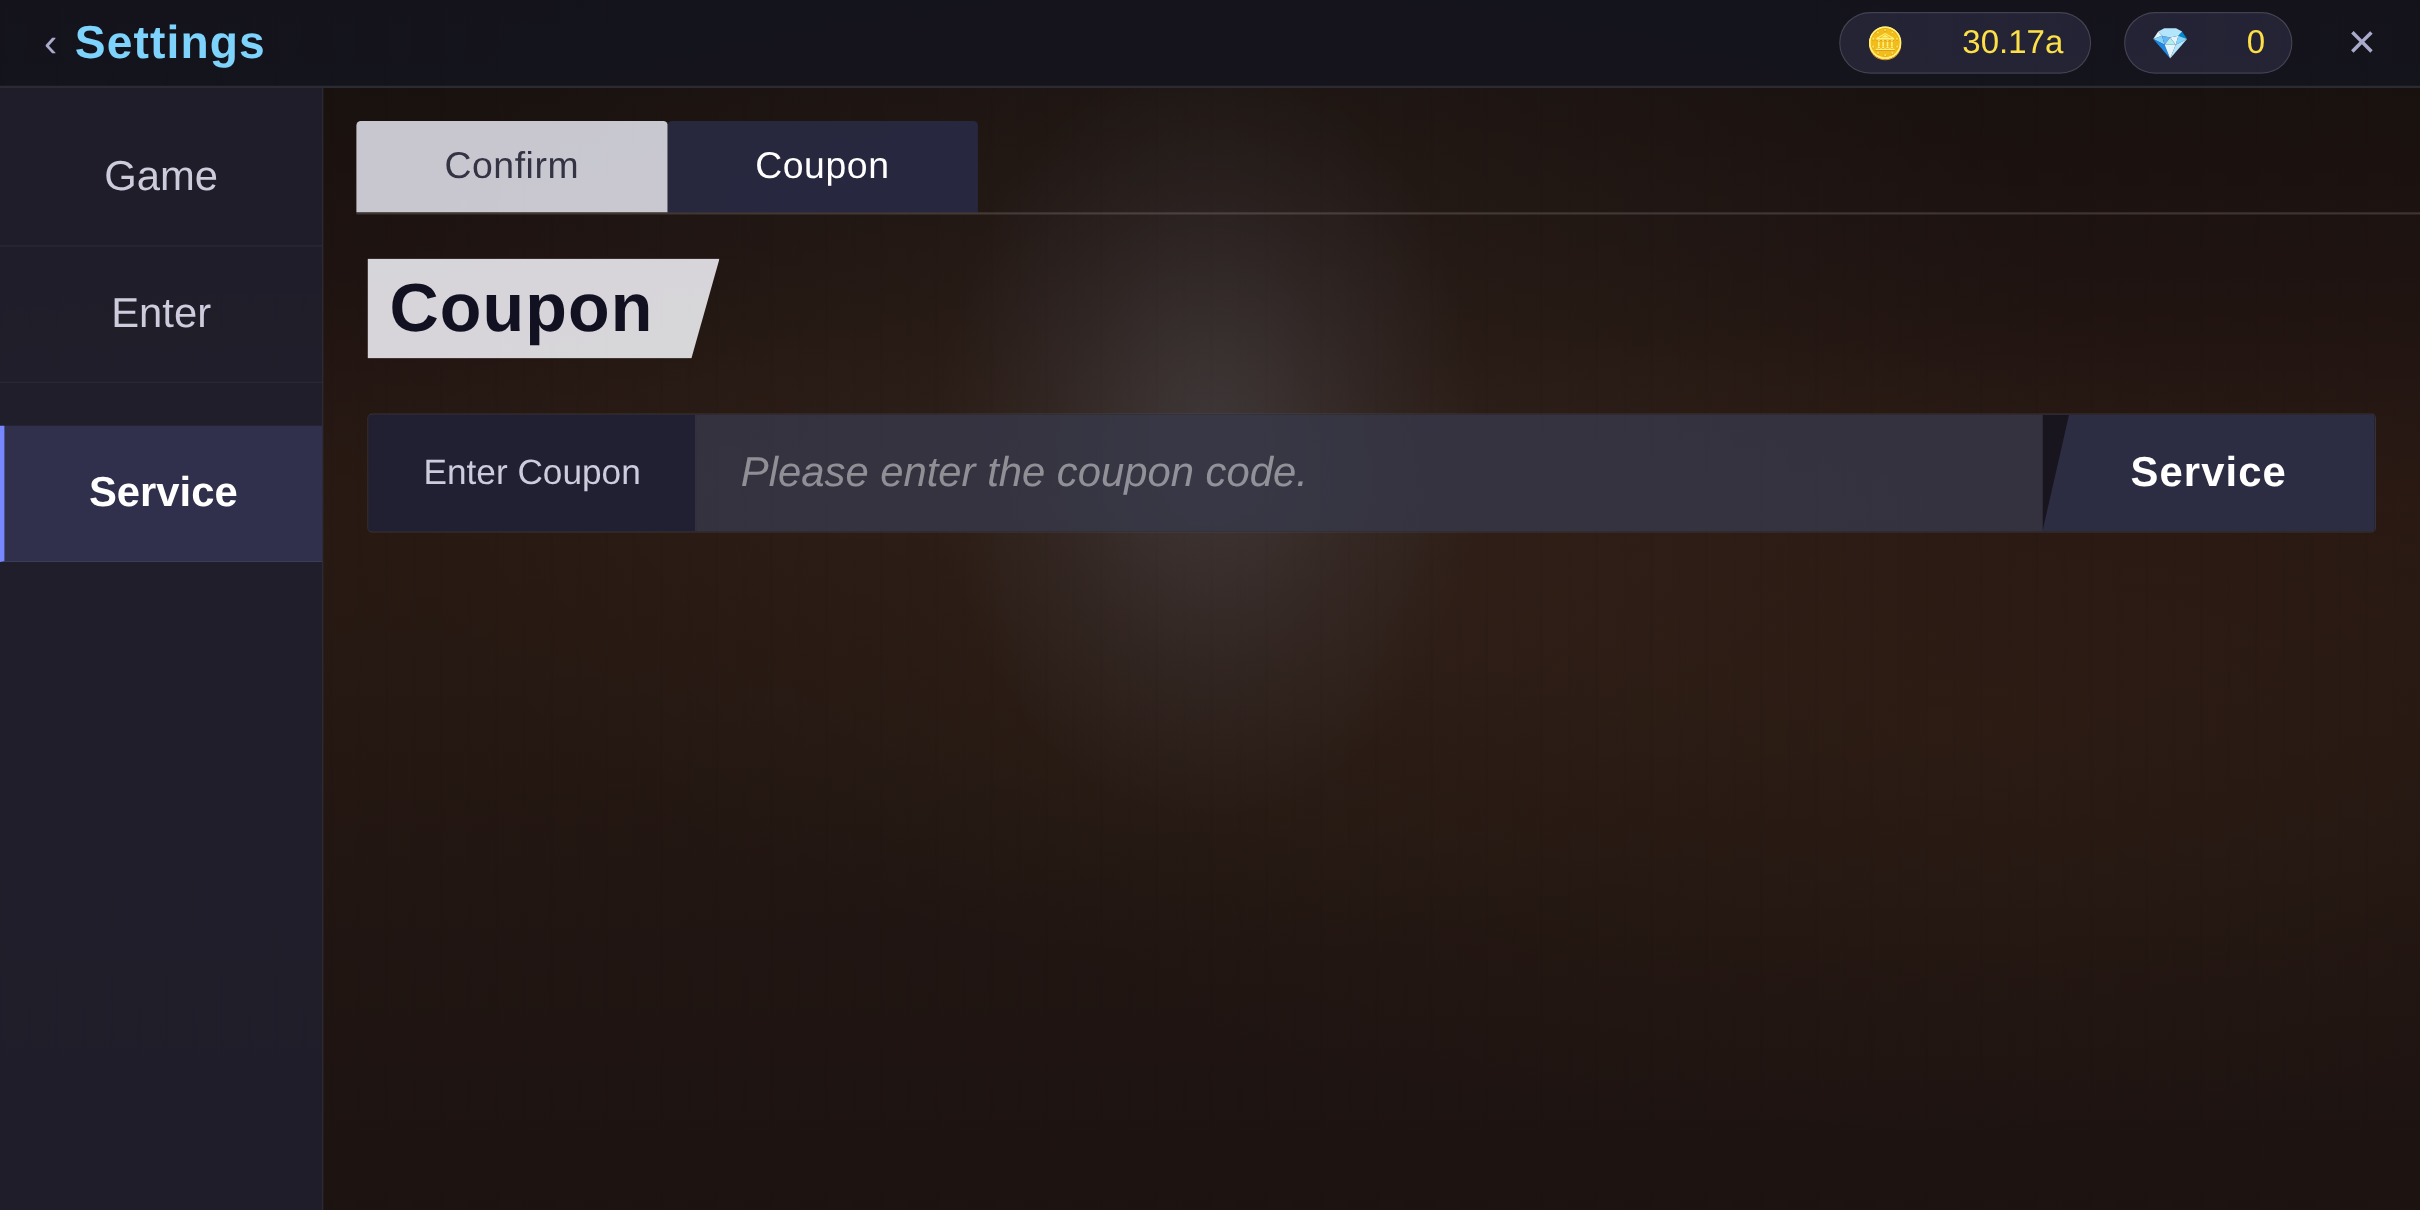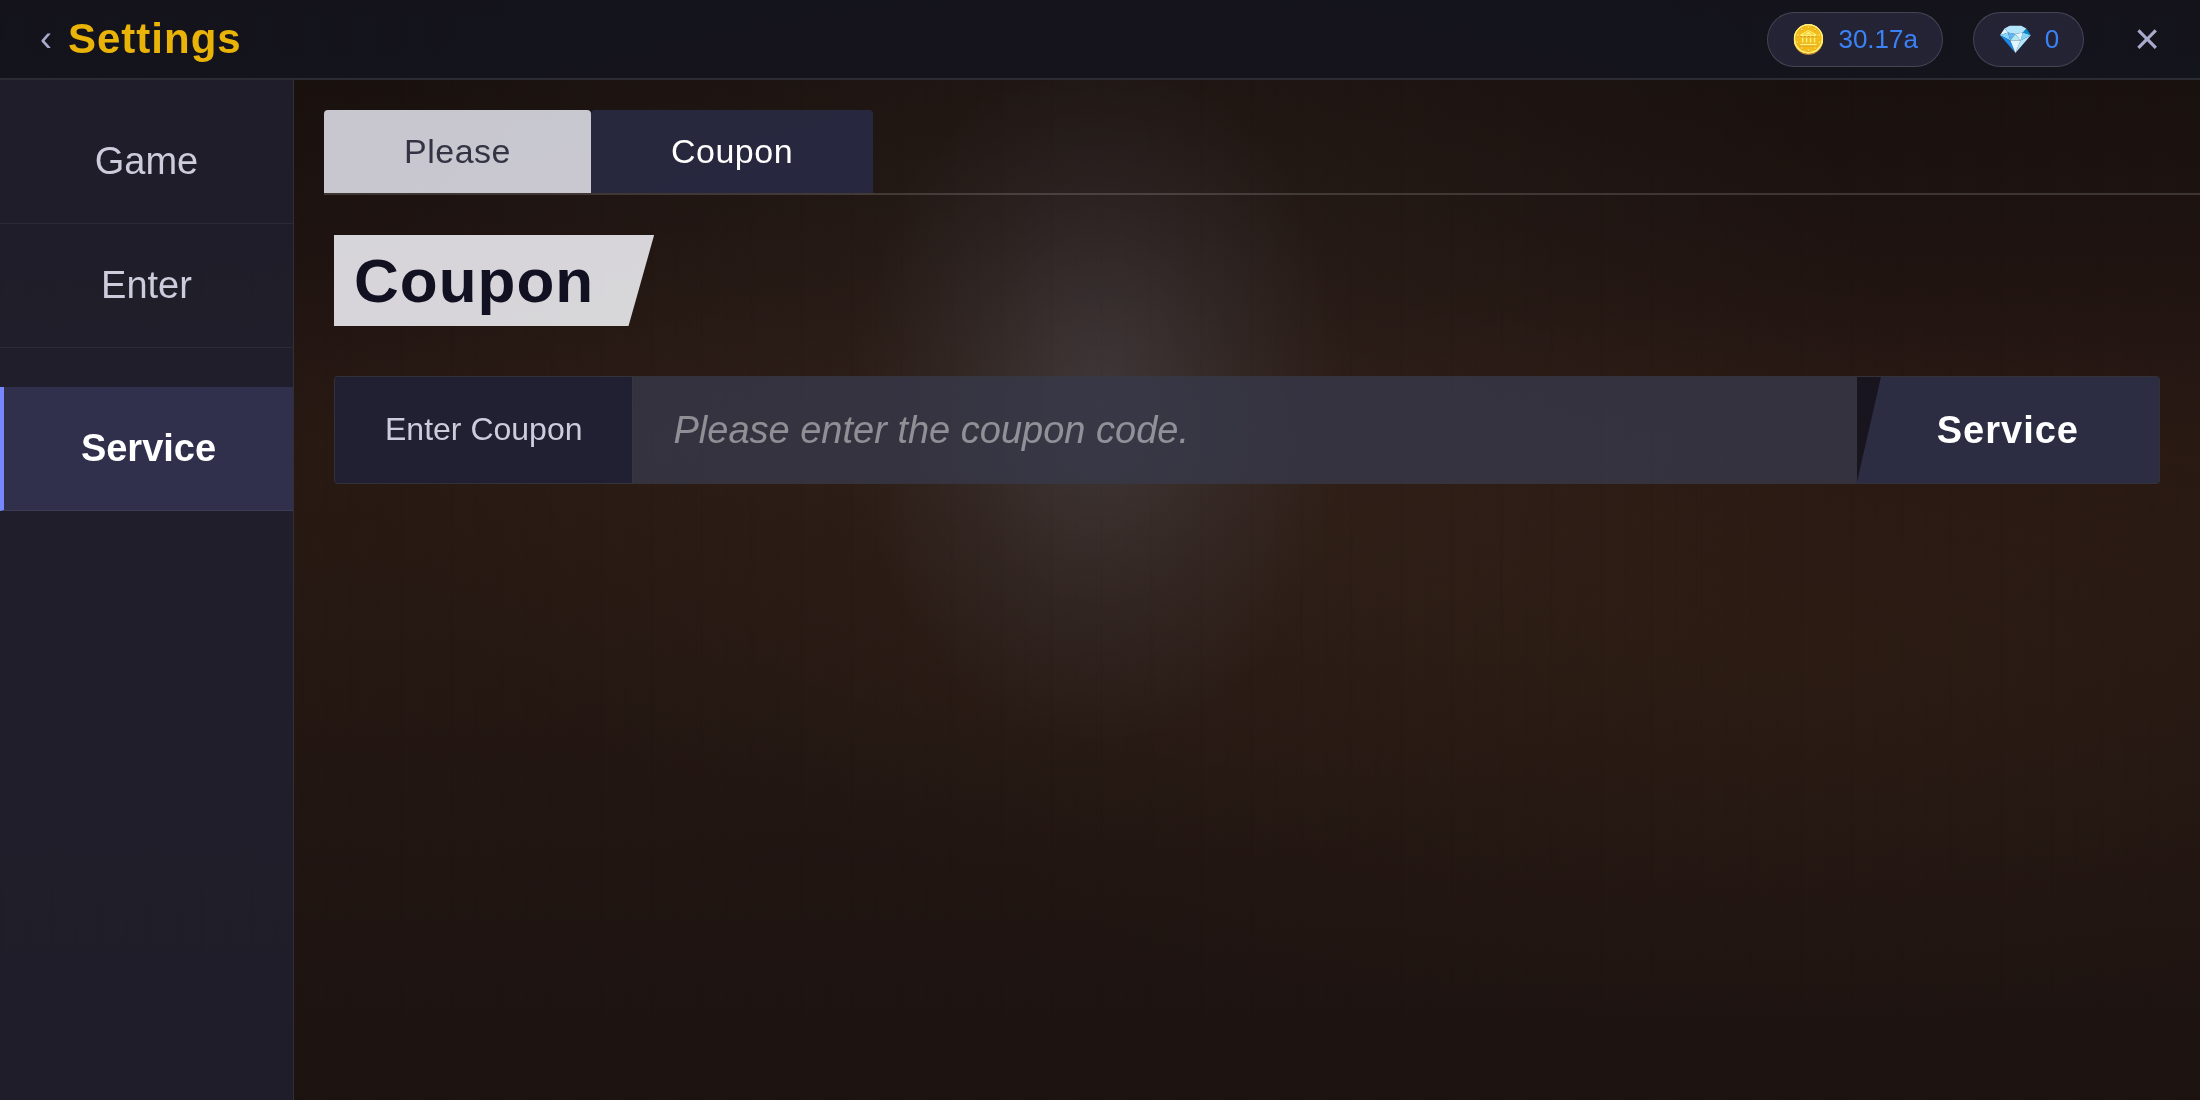--- a/index.html
+++ b/index.html
@@ -92,21 +92,21 @@
 
     .back-icon {
       font-size: 36px;
       color: #aaaacc;
       line-height: 1;
     }
 
     .settings-title {
       font-size: 42px;
       font-weight: 600;
-      color: #eab308;
+      color: #7dd3fc;
       letter-spacing: 1px;
     }
 
     .header-right {
       margin-left: auto;
       display: flex;
       align-items: center;
       gap: 30px;
     }
 
@@ -118,23 +118,24 @@
       padding: 10px 24px;
       border-radius: 40px;
       border: 1px solid rgba(255,255,255,0.15);
     }
 
     .currency-icon {
       font-size: 28px;
     }
 
     .currency-value {
-      font-size: 26px;
-      color: #3b82f6;
+      font-size: 30px;
+      color: #fde047;
       font-weight: 500;
+      margin-left: 40px;
     }
 
     .close-btn {
       font-size: 44px;
       color: #aaaacc;
       cursor: pointer;
       margin-left: 20px;
       font-weight: 300;
     }
 
@@ -328,21 +329,21 @@
 
     <div class="sidebar">
       <div class="sidebar-item">Game</div>
       <div class="sidebar-item">Enter</div>
       <div class="sidebar-item active">Service</div>
     </div>
 
     <div class="content-panel">
 
       <div class="tab-bar">
-        <div class="tab inactive">Please</div>
+        <div class="tab inactive">Confirm</div>
         <div class="tab active">Coupon</div>
       </div>
       <div class="tab-separator"></div>
 
       <div class="content-body">
 
         <div class="coupon-title-row">
           <div class="coupon-title">Coupon</div>
         </div>
 

